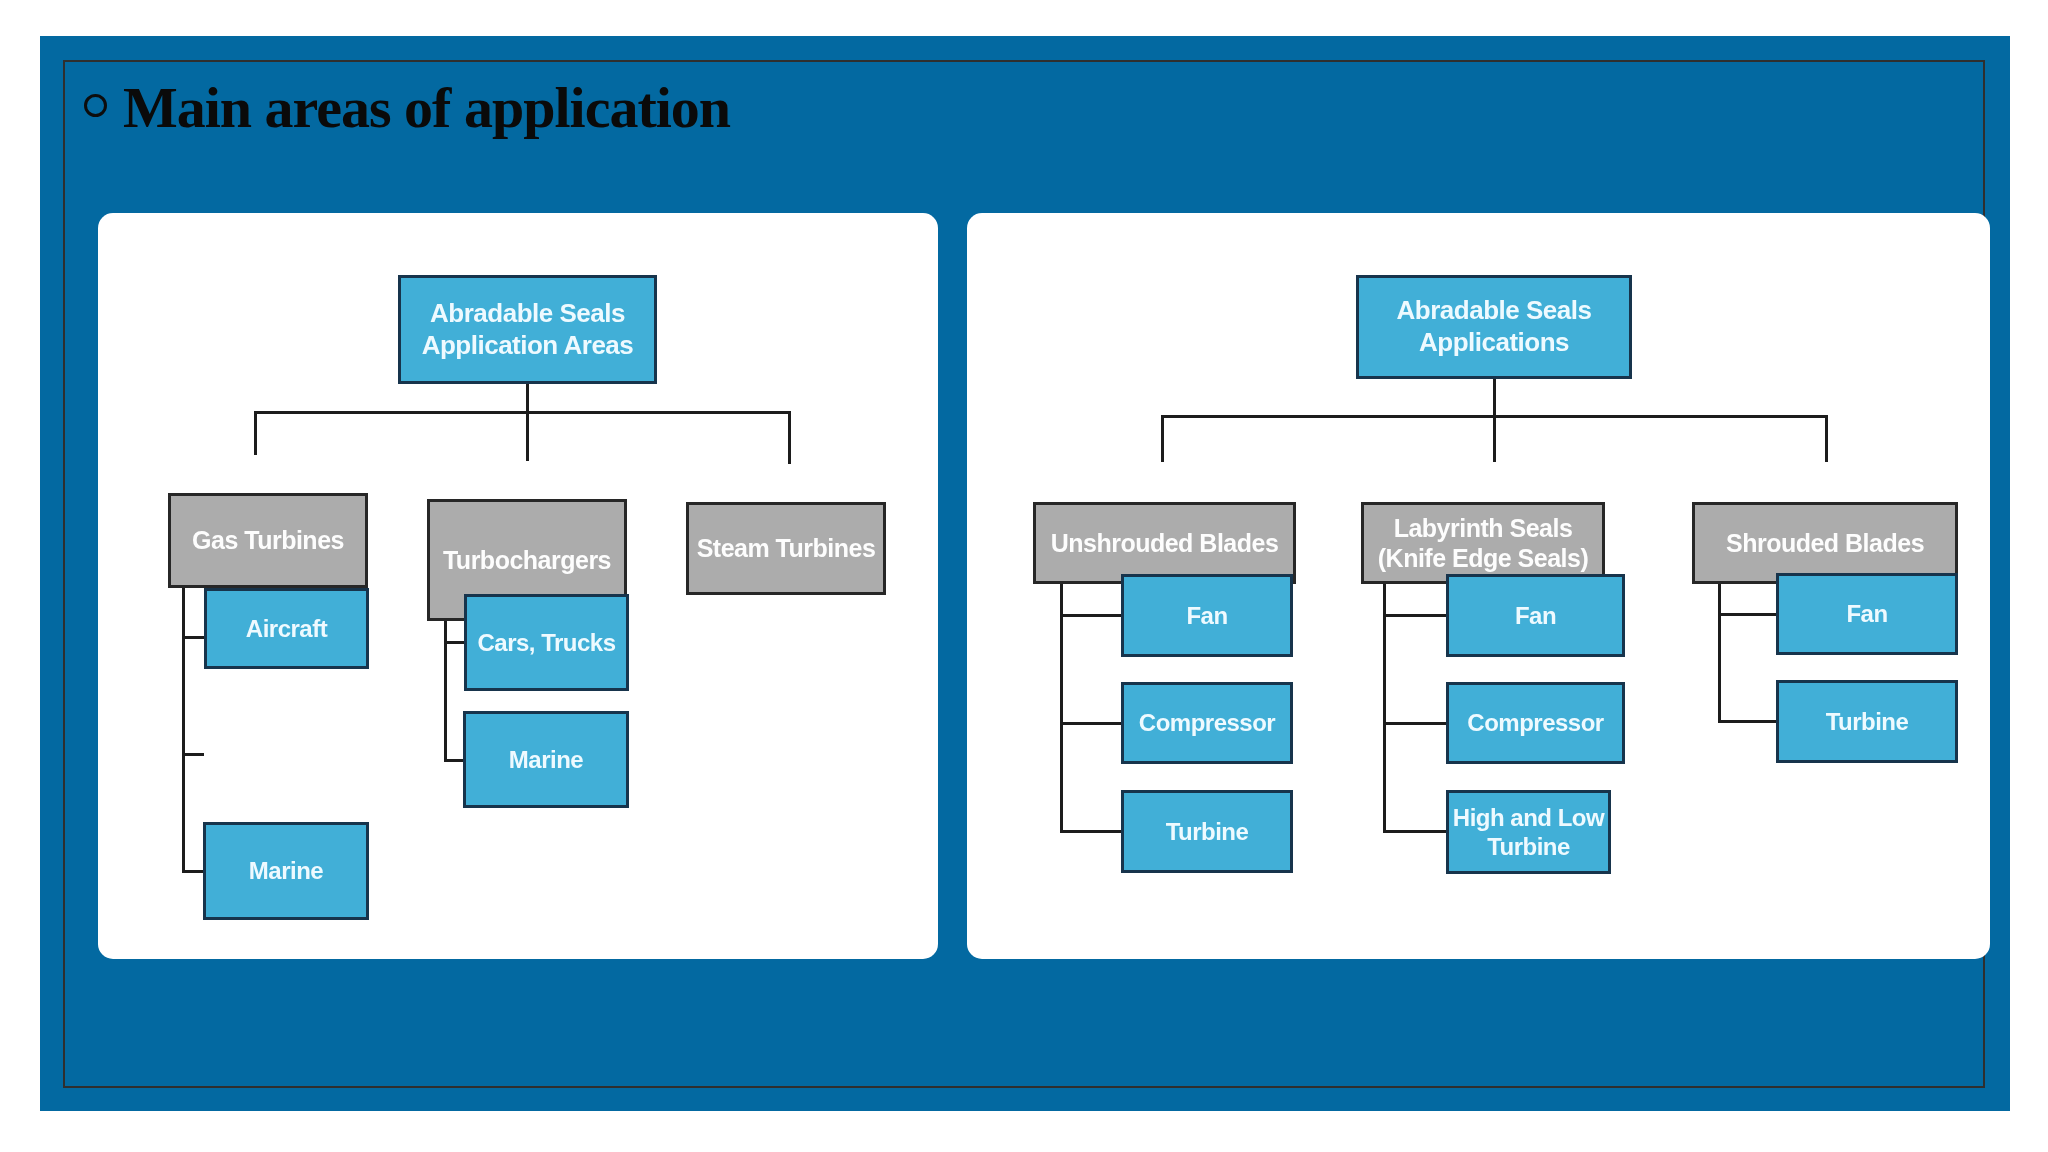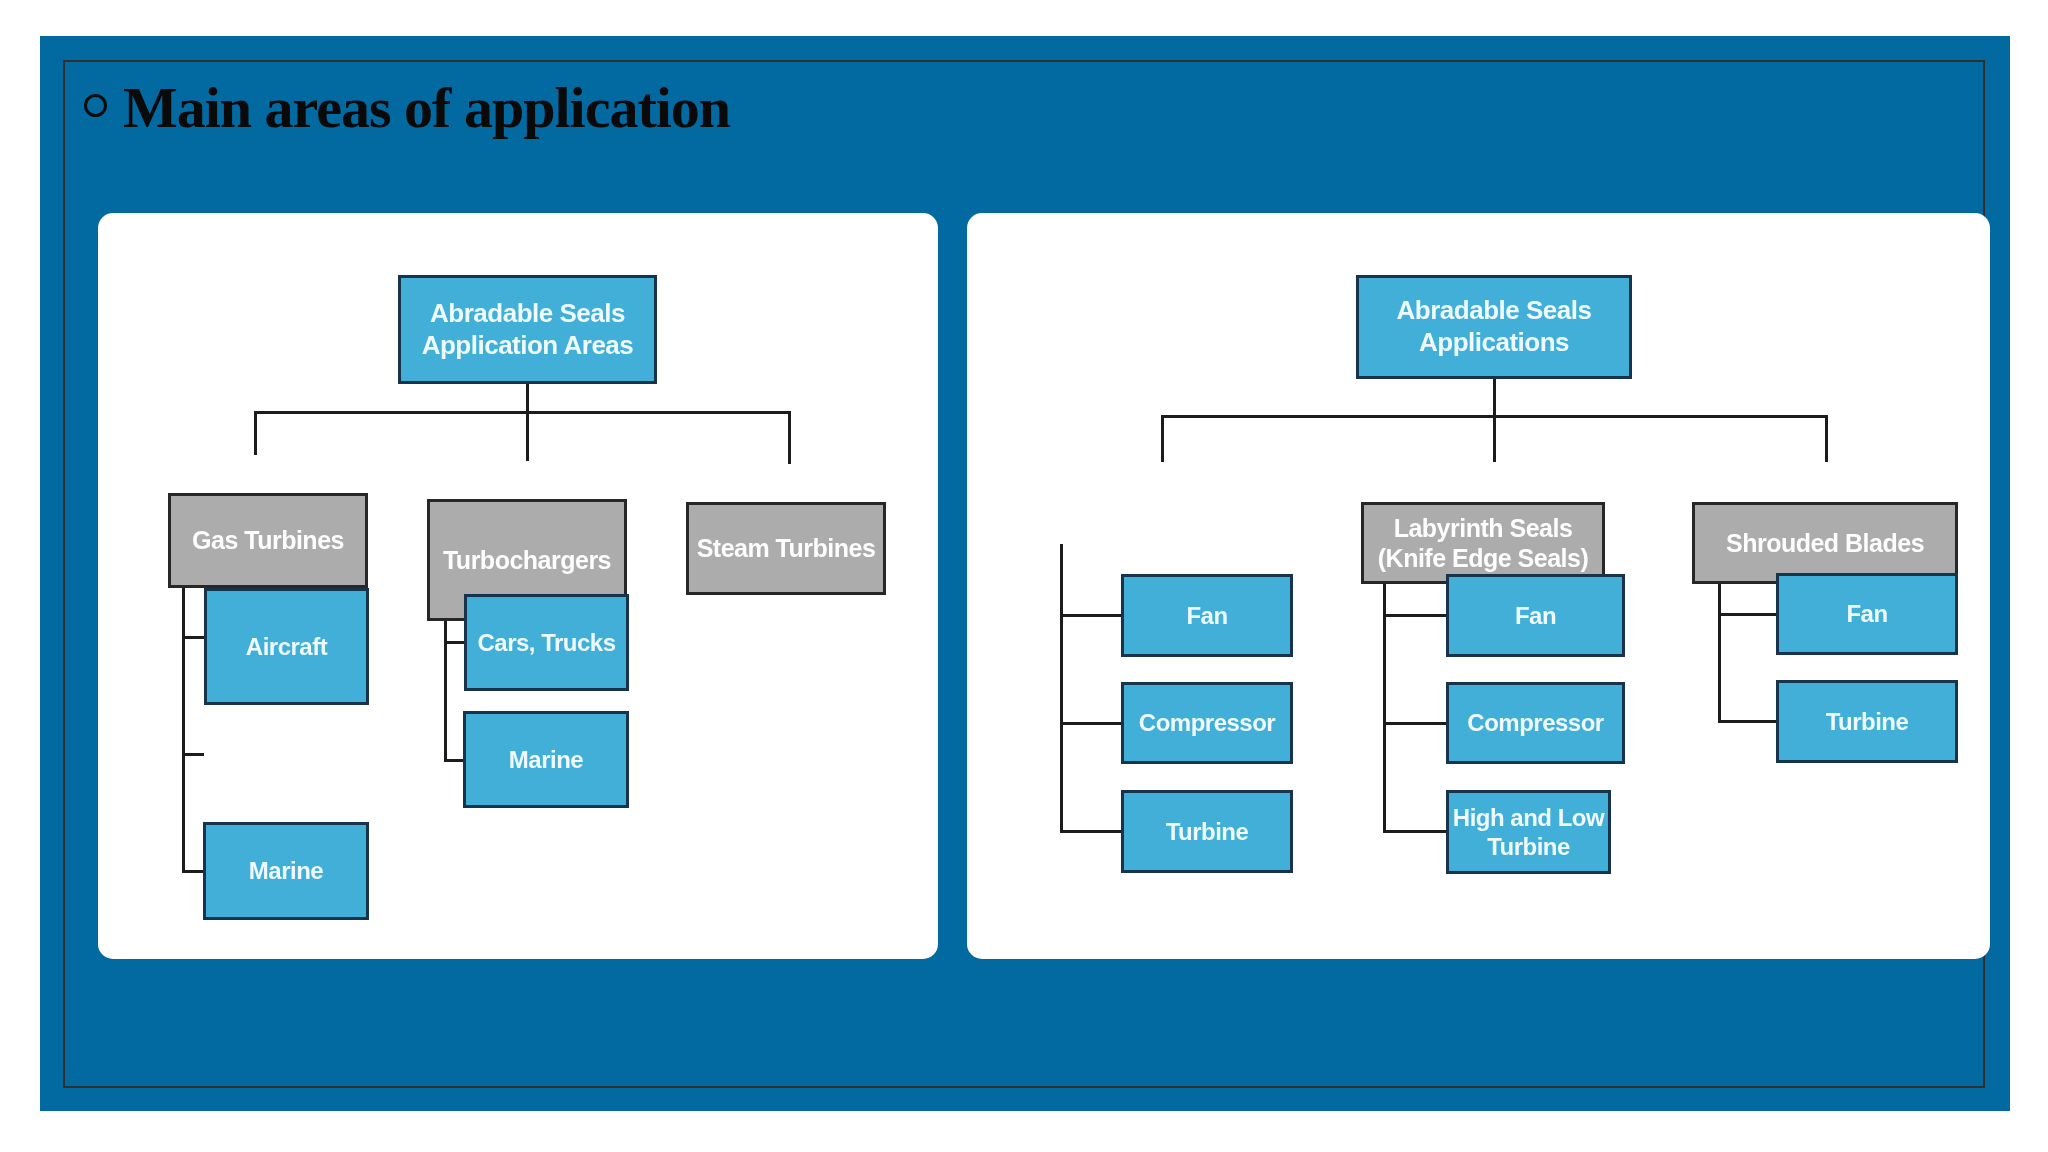--- a/index.html
+++ b/index.html
@@ -77,21 +77,21 @@
     <div class="line" style="left:84px;top:540px;width:22px;height:3px"></div>
     <div class="line" style="left:84px;top:657px;width:22px;height:3px"></div>
     <div class="line" style="left:346px;top:340px;width:3px;height:209px"></div>
     <div class="line" style="left:346px;top:428px;width:20px;height:3px"></div>
     <div class="line" style="left:346px;top:546px;width:20px;height:3px"></div>
 
     <div class="node blue root" style="left:300px;top:62px;width:259px;height:109px">Abradable Seals Application Areas</div>
     <div class="node gray l2" style="left:70px;top:240px;width:200px;height:95px">Gas Turbines</div>
     <div class="node gray l2" style="left:329px;top:246px;width:200px;height:122px">Turbochargers</div>
     <div class="node gray l2" style="left:588px;top:249px;width:200px;height:93px">Steam Turbines</div>
-    <div class="node blue leaf" style="left:106px;top:375px;width:165px;height:117px">Aircraft</div>
+    <div class="node blue leaf" style="left:106px;top:375px;width:165px;height:81px">Aircraft</div>
     <div class="node blue leaf" style="left:105px;top:609px;width:166px;height:98px">Marine</div>
     <div class="node blue leaf" style="left:366px;top:381px;width:165px;height:97px">Cars, Trucks</div>
     <div class="node blue leaf" style="left:365px;top:498px;width:166px;height:97px">Marine</div>
   </div>
 
   <div class="panel right">
 
     <div class="line" style="left:526px;top:166px;width:3px;height:38px"></div>
     <div class="line" style="left:194px;top:202px;width:667px;height:3px"></div>
     <div class="line" style="left:194px;top:202px;width:3px;height:47px"></div>
@@ -103,20 +103,21 @@
     <div class="line" style="left:93px;top:617px;width:61px;height:3px"></div>
     <div class="line" style="left:416px;top:331px;width:3px;height:289px"></div>
     <div class="line" style="left:416px;top:401px;width:63px;height:3px"></div>
     <div class="line" style="left:416px;top:509px;width:63px;height:3px"></div>
     <div class="line" style="left:416px;top:617px;width:63px;height:3px"></div>
     <div class="line" style="left:751px;top:331px;width:3px;height:179px"></div>
     <div class="line" style="left:751px;top:400px;width:58px;height:3px"></div>
     <div class="line" style="left:751px;top:507px;width:58px;height:3px"></div>
 
     <div class="node blue root" style="left:389px;top:62px;width:276px;height:104px">Abradable Seals Applications</div>
+    <div class="node gray l2" style="left:66px;top:249px;width:263px;height:82px">Unshrouded Blades</div>
     <div class="node gray l2" style="left:394px;top:249px;width:244px;height:82px">Labyrinth Seals (Knife Edge Seals)</div>
     <div class="node gray l2" style="left:725px;top:249px;width:266px;height:82px">Shrouded Blades</div>
     <div class="node blue leaf" style="left:154px;top:361px;width:172px;height:83px">Fan</div>
     <div class="node blue leaf" style="left:154px;top:469px;width:172px;height:82px">Compressor</div>
     <div class="node blue leaf" style="left:154px;top:577px;width:172px;height:83px">Turbine</div>
     <div class="node blue leaf" style="left:479px;top:361px;width:179px;height:83px">Fan</div>
     <div class="node blue leaf" style="left:479px;top:469px;width:179px;height:82px">Compressor</div>
     <div class="node blue leaf" style="left:479px;top:577px;width:165px;height:84px">High and Low Turbine</div>
     <div class="node blue leaf" style="left:809px;top:360px;width:182px;height:82px">Fan</div>
     <div class="node blue leaf" style="left:809px;top:467px;width:182px;height:83px">Turbine</div>

